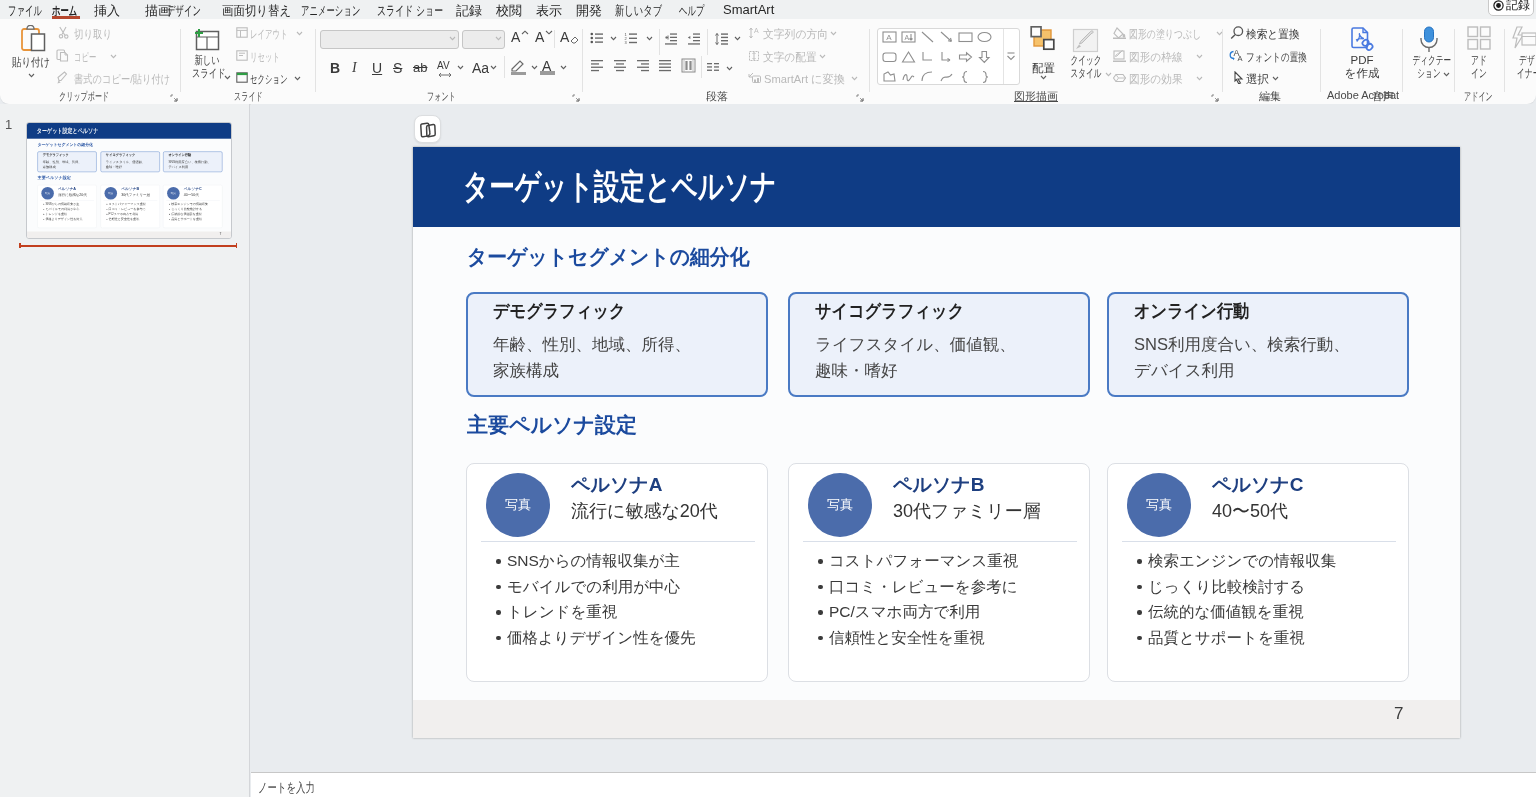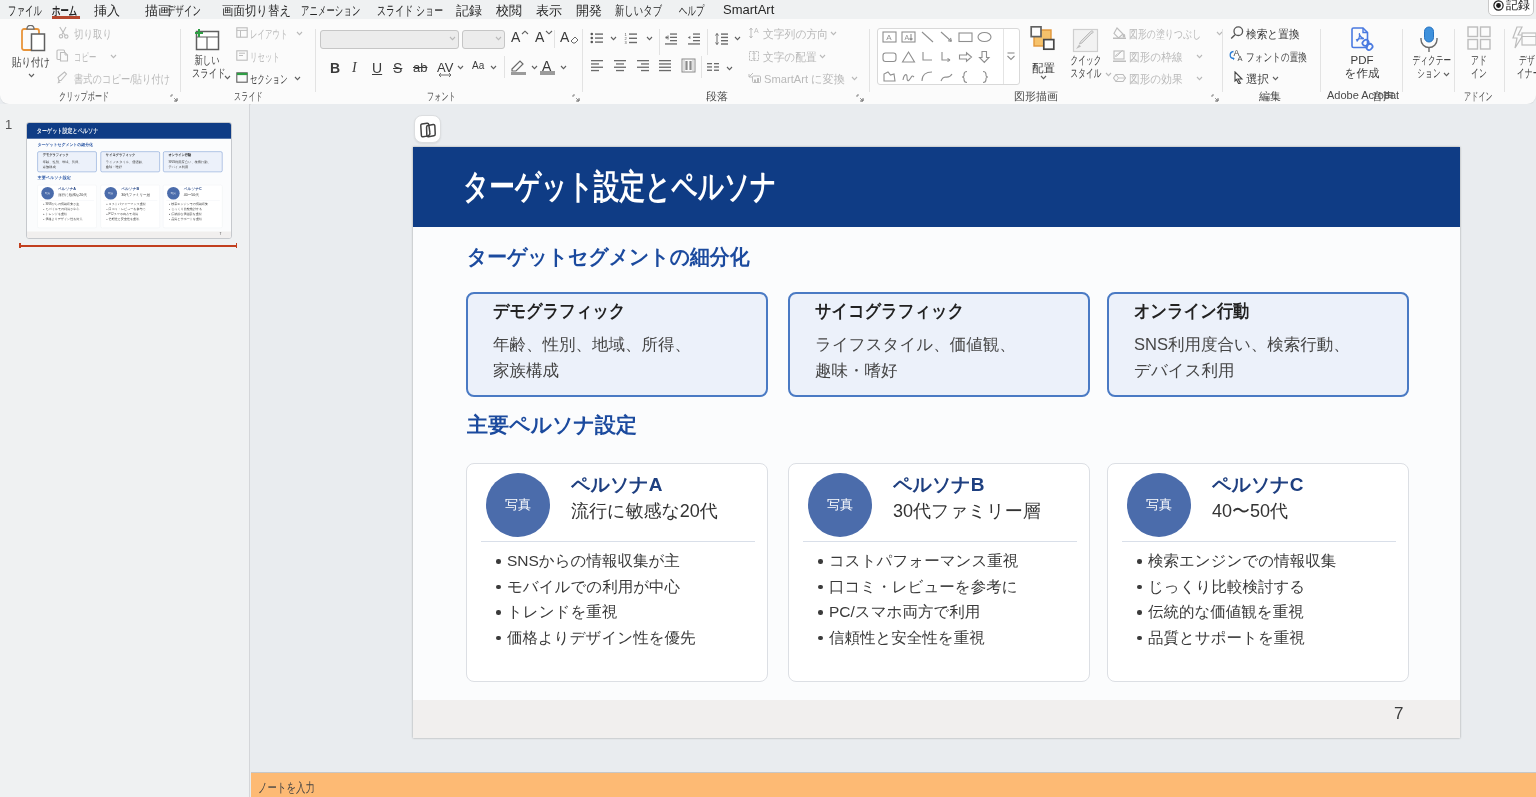--- a/index.html
+++ b/index.html
@@ -23,21 +23,21 @@
 #main{position:absolute;left:0;top:104px;width:1536px;height:693px}
 #thumbs{position:absolute;left:0;top:0;width:250px;height:693px;background:#eff1f2;border-right:1px solid #d4d6d9}
 #thumbs .n1{position:absolute;left:5px;top:13px;font-size:13px;color:#555}
 #thumb{position:absolute;left:26px;top:18px;width:206px;height:117px;background:#fff;border:1px solid #c6c9cd;border-radius:3px;overflow:hidden}
 #thumb .mini{width:1047px;height:591px;transform:scale(0.1962);transform-origin:0 0}
 #redline{position:absolute;left:19px;top:141px;width:218px;height:1.5px;background:#c2401f}
 #redline:before,#redline:after{content:"";position:absolute;top:-1.7px;width:1.5px;height:5px;background:#c2401f}
 #redline:before{left:0}#redline:after{right:0}
 #canvas{position:absolute;left:251px;top:0;width:1285px;height:693px;background:#e9ecef}
 #copilot{position:absolute;left:163px;top:11px;width:27px;height:28px;background:#fff;border:1px solid #dcdee0;border-radius:8px;box-shadow:0 1px 2px rgba(0,0,0,.08)}
-#notesbar{position:absolute;left:0px;top:668px;width:1285px;height:25px;background:#fdba74;border-top:1px solid #c7c7c7}
+#notesbar{position:absolute;left:0px;top:668px;width:1285px;height:25px;background:#ffffff;border-top:1px solid #c7c7c7}
 #notesbar span{position:absolute;left:7px;top:6px;font-size:13px;color:#444}
 
 .slide{position:relative;width:1047px;height:591px;background:#fbfcfd}
 #slidewrap{position:absolute;left:162px;top:43px;width:1047px;height:591px;box-shadow:0 0 2px rgba(0,0,0,.35)}
 .sl-head{position:absolute;left:0;top:0;width:1047px;height:80px;background:#0f3c85}
 .sl-head h1{position:absolute;left:50px;top:17px;font-size:34px;color:#fff;font-weight:bold;white-space:nowrap;transform:scaleX(0.755);transform-origin:0 50%}
 .sl-h2{position:absolute;font-size:21px;font-weight:bold;color:#1b4a9e;transform-origin:0 50%}
 .segbox{position:absolute;top:145px;width:302px;height:105px;background:#ecf1fa;border:2px solid #4a7ac4;border-radius:8px}
 .segbox b{position:absolute;left:25px;top:5px;font-size:18px;color:#222;transform:scaleX(0.9);transform-origin:0 50%;white-space:nowrap}
 .segbox p{position:absolute;left:25px;top:37px;font-size:16.5px;color:#454545;line-height:26px}
@@ -161,28 +161,28 @@
     <div class="abs" style="left:554px;top:11px;width:1px;height:18px;background:#e2e2e2"></div>
     <div class="it" style="left:560px;top:10px;font-size:14px">A</div>
     <svg class="abs" style="left:570px;top:16px" width="9" height="9" viewBox="0 0 9 9">
       <path d="M1 6L5 2l3 3-3 3H3z" fill="#fff" stroke="#6a6a6a" stroke-width="1"></path>
     </svg>
     <div class="it" style="left:330px;top:41px;font-size:14px;font-weight:bold">B</div>
     <div class="it" style="left:352px;top:41px;font-size:14px;font-style:italic;font-family:'Liberation Serif',serif">I</div>
     <div class="it" style="left:372px;top:41px;font-size:14px;text-decoration:underline">U</div>
     <div class="it" style="left:393px;top:41px;font-size:14px;text-decoration:line-through">S</div>
     <div class="it" style="left:413px;top:41px;font-size:13px;text-decoration:line-through">ab</div>
-    <div class="it" style="left:437px;top:41px;font-size:13px">AV</div>
+    <div class="it" style="left:437px;top:41px;font-size:10px">AV</div>
     <svg class="abs" style="left:438px;top:53px" width="14" height="6" viewBox="0 0 14 6">
       <path d="M1 3h12M1 3l2-2M1 3l2 2M13 3l-2-2M13 3l-2 2" stroke="#5f5f5f" stroke-width="0.9" fill="none"></path>
     </svg>
     <svg class="abs" style="left:457px;top:46px" width="7" height="5" viewBox="0 0 7 5">
       <path d="M1 1l2.5 2.6L6 1" stroke="#5f5f5f" stroke-width="1.1" fill="none"></path>
     </svg>
-    <div class="it" style="left:472px;top:41px;font-size:10px">Aa</div>
+    <div class="it" style="left:472px;top:41px;font-size:14px">Aa</div>
     <svg class="abs" style="left:490px;top:46px" width="7" height="5" viewBox="0 0 7 5">
       <path d="M1 1l2.5 2.6L6 1" stroke="#5f5f5f" stroke-width="1.1" fill="none"></path>
     </svg>
     <div class="abs" style="left:504px;top:37px;width:1px;height:22px;background:#e2e2e2"></div>
     <svg class="abs" style="left:510px;top:41px" width="17" height="15" viewBox="0 0 17 15">
       <path d="M2 9L10 1l3 3-7 7H2z" fill="none" stroke="#6a6a6a" stroke-width="1.2"></path>
       <rect x="1" y="12" width="15" height="3" fill="#9b9b9b"></rect>
     </svg>
     <svg class="abs" style="left:531px;top:46px" width="7" height="5" viewBox="0 0 7 5">
       <path d="M1 1l2.5 2.6L6 1" stroke="#5f5f5f" stroke-width="1.1" fill="none"></path>
@@ -424,21 +424,21 @@
       <path d="M1 1l2.5 2.6L6 1" stroke="#b9b9b9" stroke-width="1.1" fill="none"></path>
     </svg>
     <svg class="abs" style="left:1113px;top:52.5px" width="13" height="12" viewBox="0 0 13 12">
       <path d="M3 2.5h7l2.5 3.5-2.5 3.5H3L0.5 6z" fill="none" stroke="#bdbdbd" stroke-width="1.1"></path>
       <path d="M3 2.5L5.5 6 3 9.5M5.5 6h7" fill="none" stroke="#bdbdbd" stroke-width="0.9"></path>
     </svg>
     <div class="it dis" style="left:1129px;top:52.5px;font-size:11.5px;transform:scaleX(0.928);transform-origin:0 50%">図形の効果</div>
     <svg class="abs" style="left:1196px;top:56.5px" width="7" height="5" viewBox="0 0 7 5">
       <path d="M1 1l2.5 2.6L6 1" stroke="#b9b9b9" stroke-width="1.1" fill="none"></path>
     </svg>
-    <div class="gl" style="left:1014px;">図形描画</div>
+    <div class="gl" style="left:1014px;text-decoration:underline;">図形描画</div>
     <svg class="abs" style="left:1211px;top:75px" width="8" height="8" viewBox="0 0 8 8">
       <path d="M1 1v2M1 1h2M7 4v3h-3M4.2 4.2L7 7M7 7v-2.2M7 7h-2.2" stroke="#7c7c7c" stroke-width="0.9" fill="none"></path>
     </svg>
     <div class="sep" style="left:1222px"></div>
     <svg class="abs" style="left:1230px;top:7px" width="14" height="14" viewBox="0 0 14 14">
       <circle cx="8.3" cy="5.2" r="4.3" fill="none" stroke="#565656" stroke-width="1.3"></circle>
       <path d="M5 8.7L1.2 12.6" stroke="#565656" stroke-width="1.4"></path>
     </svg>
     <div class="it" style="left:1246px;top:8px;font-size:11.5px;transform:scaleX(0.928);transform-origin:0 50%">検索と置換</div>
     <svg class="abs" style="left:1229px;top:29px" width="15" height="14" viewBox="0 0 15 14">

